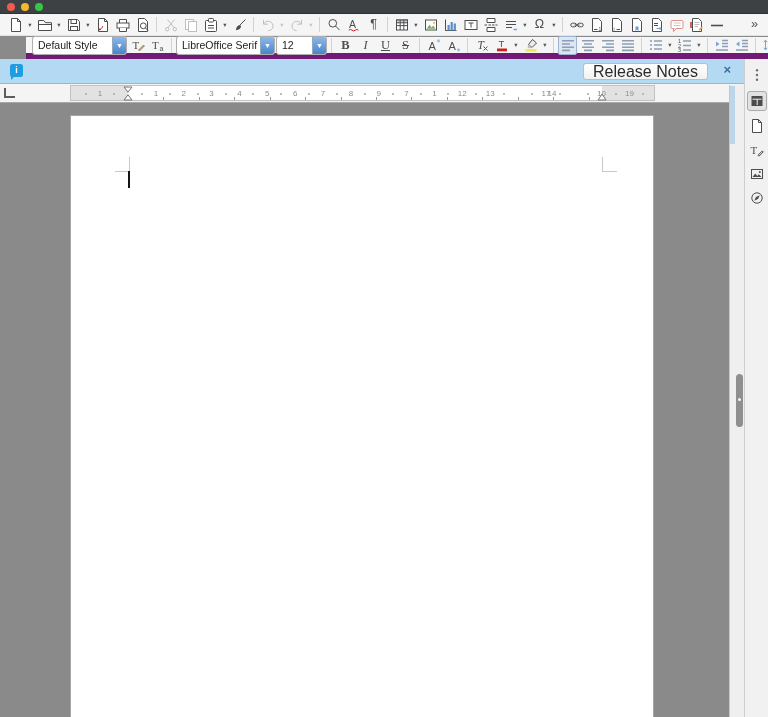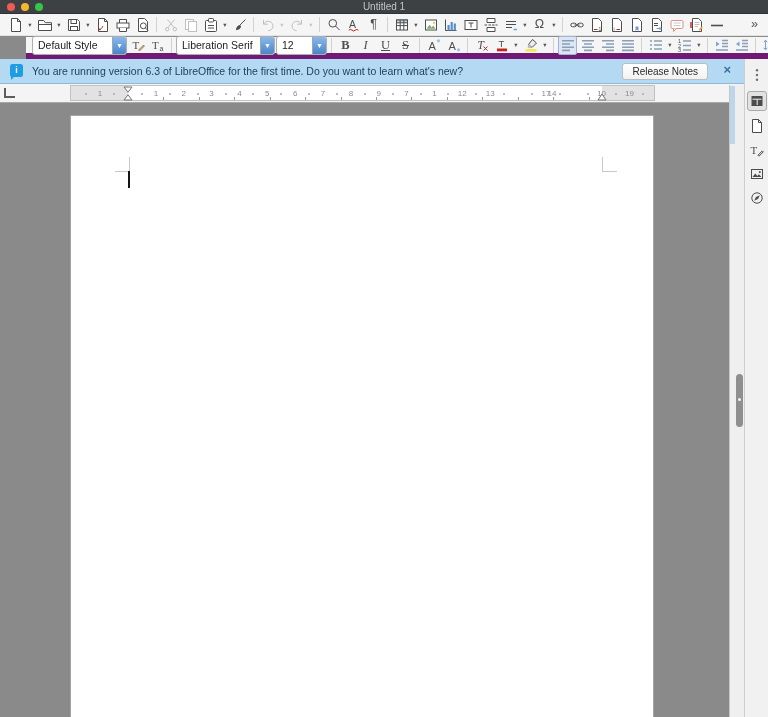--- a/index.html
+++ b/index.html
@@ -33,21 +33,21 @@
   .tsep{width:1px;height:15px;background:#d2d2d2;margin:0 3px;flex:none;}
   .overflowbtn{margin-left:auto;margin-right:4px;font-size:11px;color:#4e4e4e;}
   .combo{height:17px;background:#fff;border:1px solid #aeaeae;border-radius:3px;display:inline-flex;align-items:stretch;font-size:10.5px;color:#1c1c1c;flex:none;overflow:hidden;}
   .combo-text{padding:2px 4px 0 5px;white-space:nowrap;overflow:hidden;flex:1;}
   .combo-btn{width:13px;background:linear-gradient(#8cb8ea,#4a86c8);color:#fff;font-size:7px;display:flex;align-items:center;justify-content:center;border-left:1px solid #8fa9c4;flex:none;}
   
   .infobar{position:absolute;left:0;top:59px;width:744px;height:25px;background:#b4d9f2;border-bottom:1px solid #8fb9d6;box-sizing:border-box;}
   .info-icon{position:absolute;left:10px;top:5px;width:13px;height:13px;background:#1e9de3;border-radius:2.5px;color:#fff;font-size:9px;font-weight:bold;text-align:center;line-height:13px;}
   .info-icon:after{content:"";position:absolute;left:1px;bottom:-3px;border:3px solid transparent;border-top-color:#1e9de3;border-left-color:#1e9de3;}
   .info-msg{position:absolute;left:32px;top:6px;font-size:10.5px;color:#1d3c5a;}
-  .release-btn{position:absolute;right:36px;top:4px;height:15px;padding:0 9px;background:linear-gradient(#ffffff,#f1f1f1);border:1px solid #bdbdbd;border-radius:3px;font-size:10px;color:#2a2a2a;line-height:15px;}
+  .release-btn{position:absolute;right:36px;top:4px;height:15px;padding:0 9px;background:linear-gradient(#ffffff,#f1f1f1);border:1px solid #bdbdbd;border-radius:3px;font-size:16px;color:#2a2a2a;line-height:15px;}
   .infobar-close{position:absolute;right:13px;top:3px;font-size:13px;font-weight:bold;color:#3a6ea5;}
   
   .ruler-row{position:absolute;left:0;top:84px;width:744px;height:19px;background:#f4f4f4;border-bottom:1px solid #a8a8a8;box-sizing:border-box;}
   .tabstop-sel{position:absolute;left:4px;top:4px;width:9px;height:8px;border-left:2px solid #5d5d5d;border-bottom:2px solid #5d5d5d;}
   .ruler-scale{position:absolute;left:70px;top:1px;width:585px;height:16px;background:#fff;border:1px solid #c2c2c2;box-sizing:border-box;}
   .rmargin{position:absolute;top:0;height:14px;background:#e2e2e2;}
   .rnum{position:absolute;top:2.5px;transform:translateX(-50%);font-size:8px;color:#8c8c8c;}
   .rdot{position:absolute;top:7px;width:2px;height:2px;border-radius:50%;background:#a9a9a9;transform:translateX(-50%);}
   .rtab{position:absolute;bottom:0;width:1px;height:3px;background:#9a9a9a;}
   .rmark{position:absolute;}
@@ -298,21 +298,20 @@
         <circle cx="8" cy="8" r="5.2" fill="none" stroke="currentColor"></circle>
         <path d="M10.8 5.2L9 9l-3.8 1.8L7 7z" fill="currentColor"></path>
       </symbol>
   </defs>
 </svg>
 
 <div class="titlebar">
   <span class="tl close"></span>
   <span class="tl min"></span>
   <span class="tl max"></span>
-  <span class="title-text">Untitled 1</span>
 </div>
 
 <div class="toolbar" id="std-toolbar">
     <span class="tbi">
       <svg class="ic">
         <use href="#g-doc"></use>
       </svg>
     </span>
     <span class="dd">▾</span>
     <span class="tbi">
@@ -483,21 +482,21 @@
         <use href="#g-update-style"></use>
       </svg>
     </span>
     <span class="tbi">
       <svg class="ic">
         <use href="#g-new-style"></use>
       </svg>
     </span>
     <span class="tsep"></span>
     <span class="combo">
-      <span class="combo-text" style="width: 74px;">Liberation Serif</span>
+      <span class="combo-text" style="width: 74px;">LibreOffice Serif</span>
       <span class="combo-btn">▼</span>
     </span>
     <span class="combo">
       <span class="combo-text" style="width: 26px;">12</span>
       <span class="combo-btn">▼</span>
     </span>
     <span class="tsep"></span>
     <span class="tbi">
       <span class="tglyph bold">B</span>
     </span>
@@ -589,21 +588,20 @@
       <svg class="ic">
         <use href="#g-linespacing"></use>
       </svg>
     </span>
     <span class="dd">▾</span>
     <span class="tsep"></span>
   </div>
 
 <div class="infobar">
   <span class="info-icon">i</span>
-  <span class="info-msg">You are running version 6.3 of LibreOffice for the first time. Do you want to learn what's new?</span>
   <span class="release-btn">Release Notes</span>
   <span class="infobar-close">×</span>
 </div>
 
 <div class="ruler-row">
   <span class="tabstop-sel"></span>
   <div class="ruler-scale" id="ruler-scale">
     <span class="rmargin" style="left:0;width:57px;"></span>
     <span class="rmargin" style="left:531px;width:52px;"></span>
     <svg class="rmark" style="left:52px;top:0;" width="10" height="15" viewBox="0 0 10 15">

